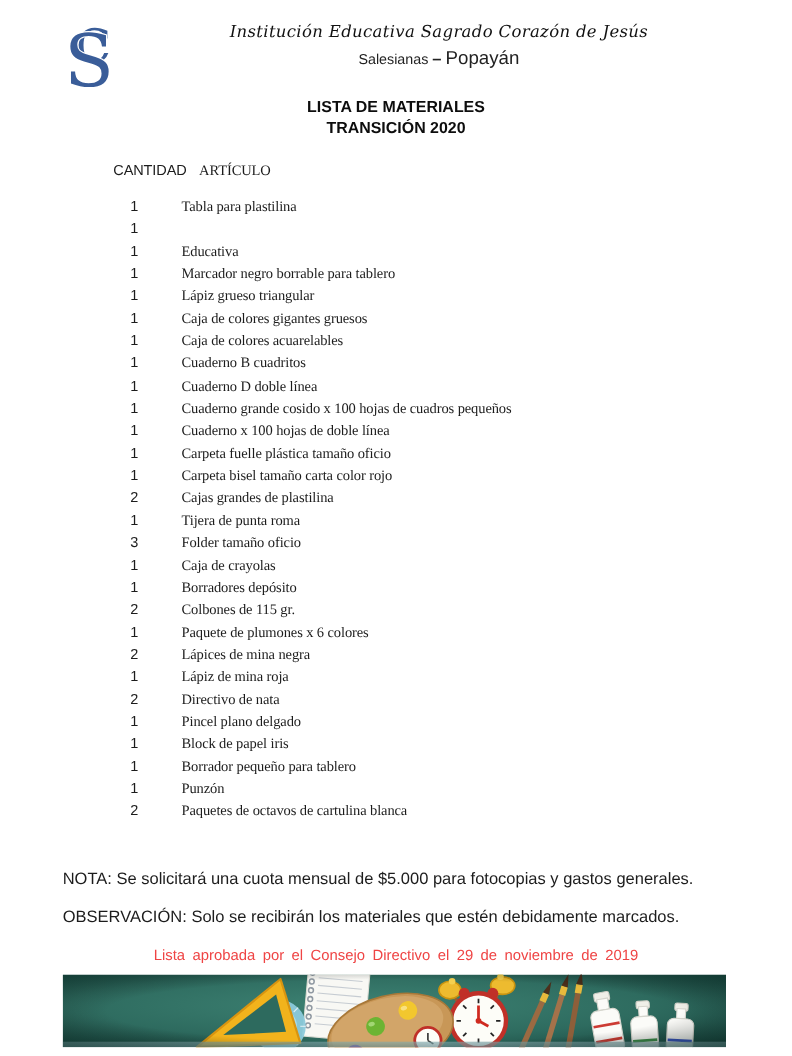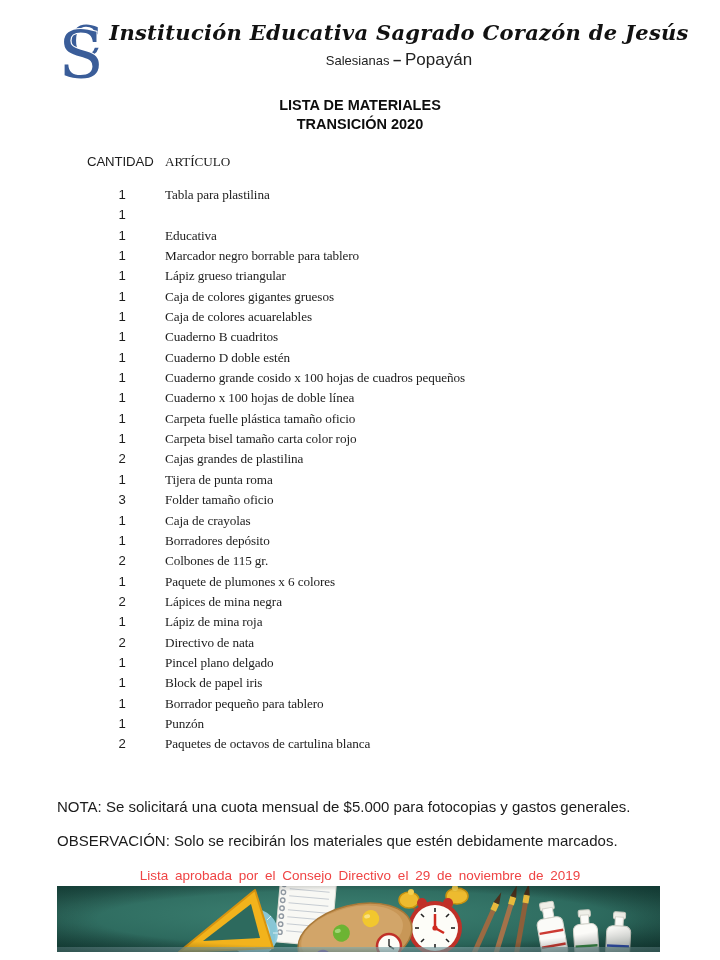--- a/index.html
+++ b/index.html
@@ -8,36 +8,36 @@
     font-family:"Liberation Sans",sans-serif;color:#1c1c1c;
     -webkit-font-smoothing:antialiased;
   }
   .page{width:720px;height:960px;position:relative;}
 
   
   .header{position:relative;padding-top:20px;}
   .logo{position:absolute;left:56px;top:16px;width:52px;height:76px;}
   .title-wrap{padding-left:78px;text-align:center;}
   .inst-title{
-    font-family:"DejaVu Serif",serif;font-style:italic;font-weight:bold;
-    font-size:21px;letter-spacing:.3px;color:#111;white-space:nowrap;
+    font-family:"DejaVu Serif",serif;font-style:italic;font-weight:normal;
+    font-size:15px;letter-spacing:.3px;color:#111;white-space:nowrap;
   }
   .subtitle{margin-top:5px;font-size:13px;color:#222;}
   .subtitle .dash{font-weight:bold;font-size:15px;}
   .subtitle .city{font-size:17px;}
 
   
   .doc-title{text-align:center;margin-top:26px;font-weight:bold;font-size:14.5px;line-height:19px;color:#0d0d0d;}
 
   
   .table{margin:20px 0 0 87px;font-size:13.2px;letter-spacing:-0.1px;}
   .table-head{display:flex;margin-bottom:15px;}
   .col-qty{width:70px;flex:0 0 70px;}
   .col-article{margin-left:8px;font-family:Liberation Serif, serif;}
-  .table-head .col-qty{text-align:left;}
+  .table-head .col-qty{text-align:left;margin-left:16px;}
   .item-row{display:flex;line-height:20.35px;height:20.35px;white-space:nowrap;}
   .item-row .col-qty{text-align:center;}
 
   
   .notes{margin:42px 48px 0 57px;font-size:15px;}
   .note-line{line-height:20px;}
   .note-line + .note-line{margin-top:14px;}
   .b{font-weight:normal;}
 
   
@@ -102,21 +102,21 @@
         <div class="item-row">
           <span class="col-qty">1</span>
           <span class="col-article">Caja de colores acuarelables</span>
         </div>
         <div class="item-row">
           <span class="col-qty">1</span>
           <span class="col-article">Cuaderno B cuadritos</span>
         </div>
         <div class="item-row">
           <span class="col-qty">1</span>
-          <span class="col-article">Cuaderno D doble estén</span>
+          <span class="col-article">Cuaderno D doble línea</span>
         </div>
         <div class="item-row">
           <span class="col-qty">1</span>
           <span class="col-article">Cuaderno grande cosido x 100 hojas de cuadros pequeños</span>
         </div>
         <div class="item-row">
           <span class="col-qty">1</span>
           <span class="col-article">Cuaderno x 100 hojas de doble línea</span>
         </div>
         <div class="item-row">

